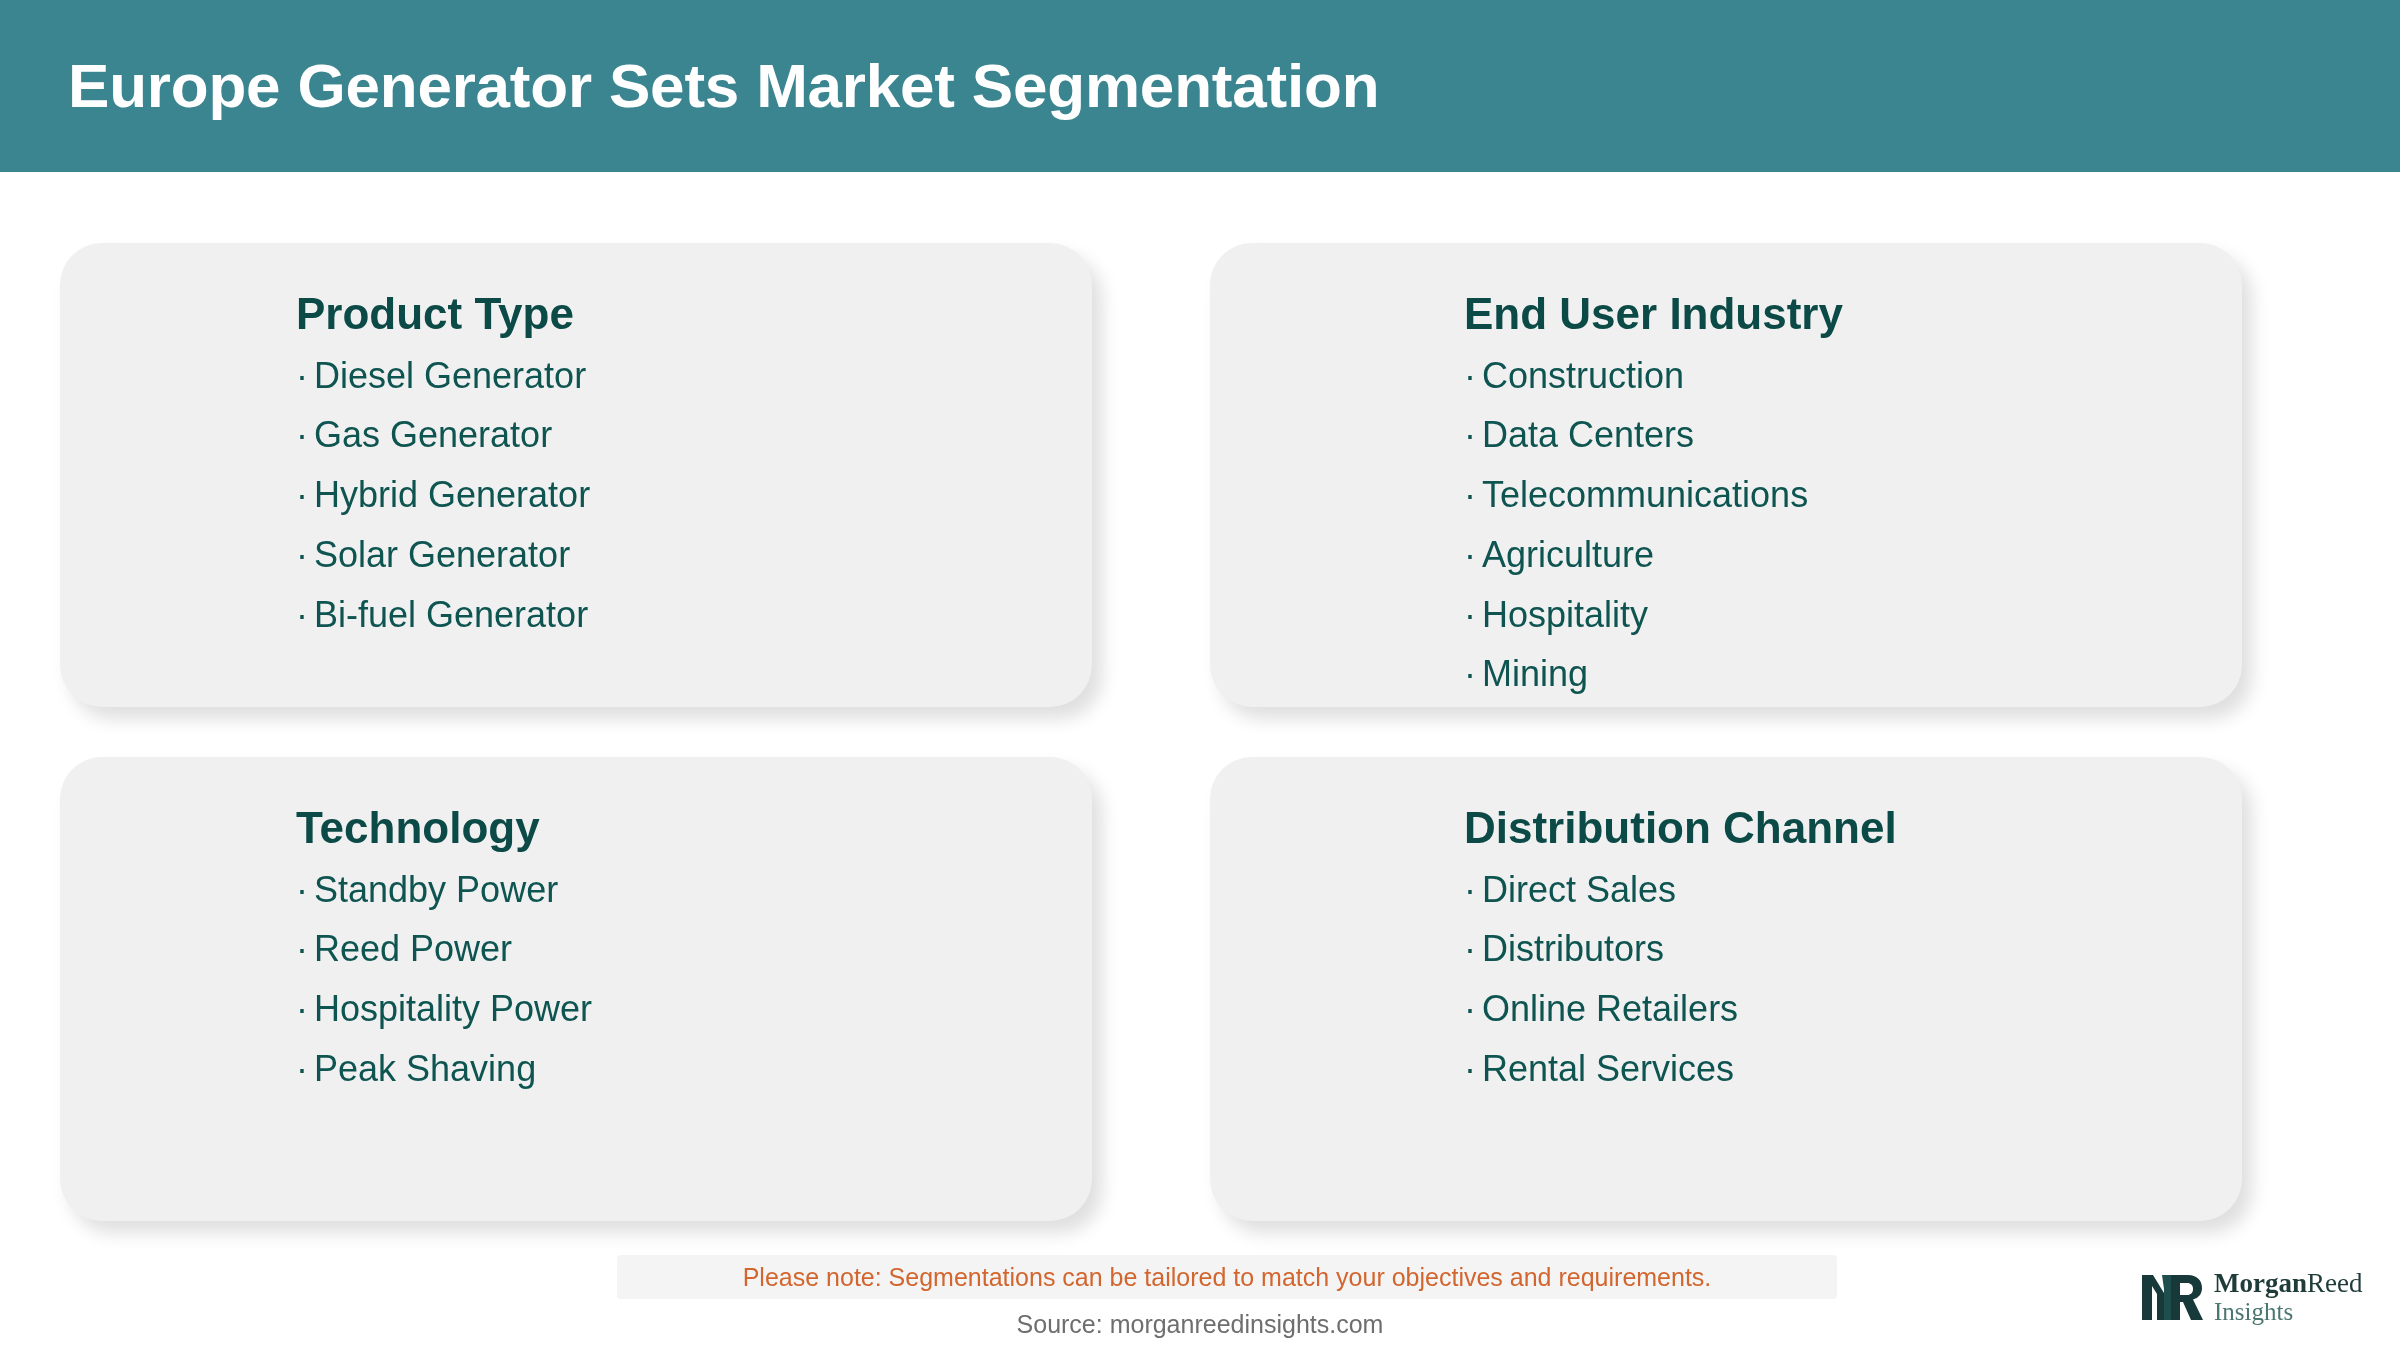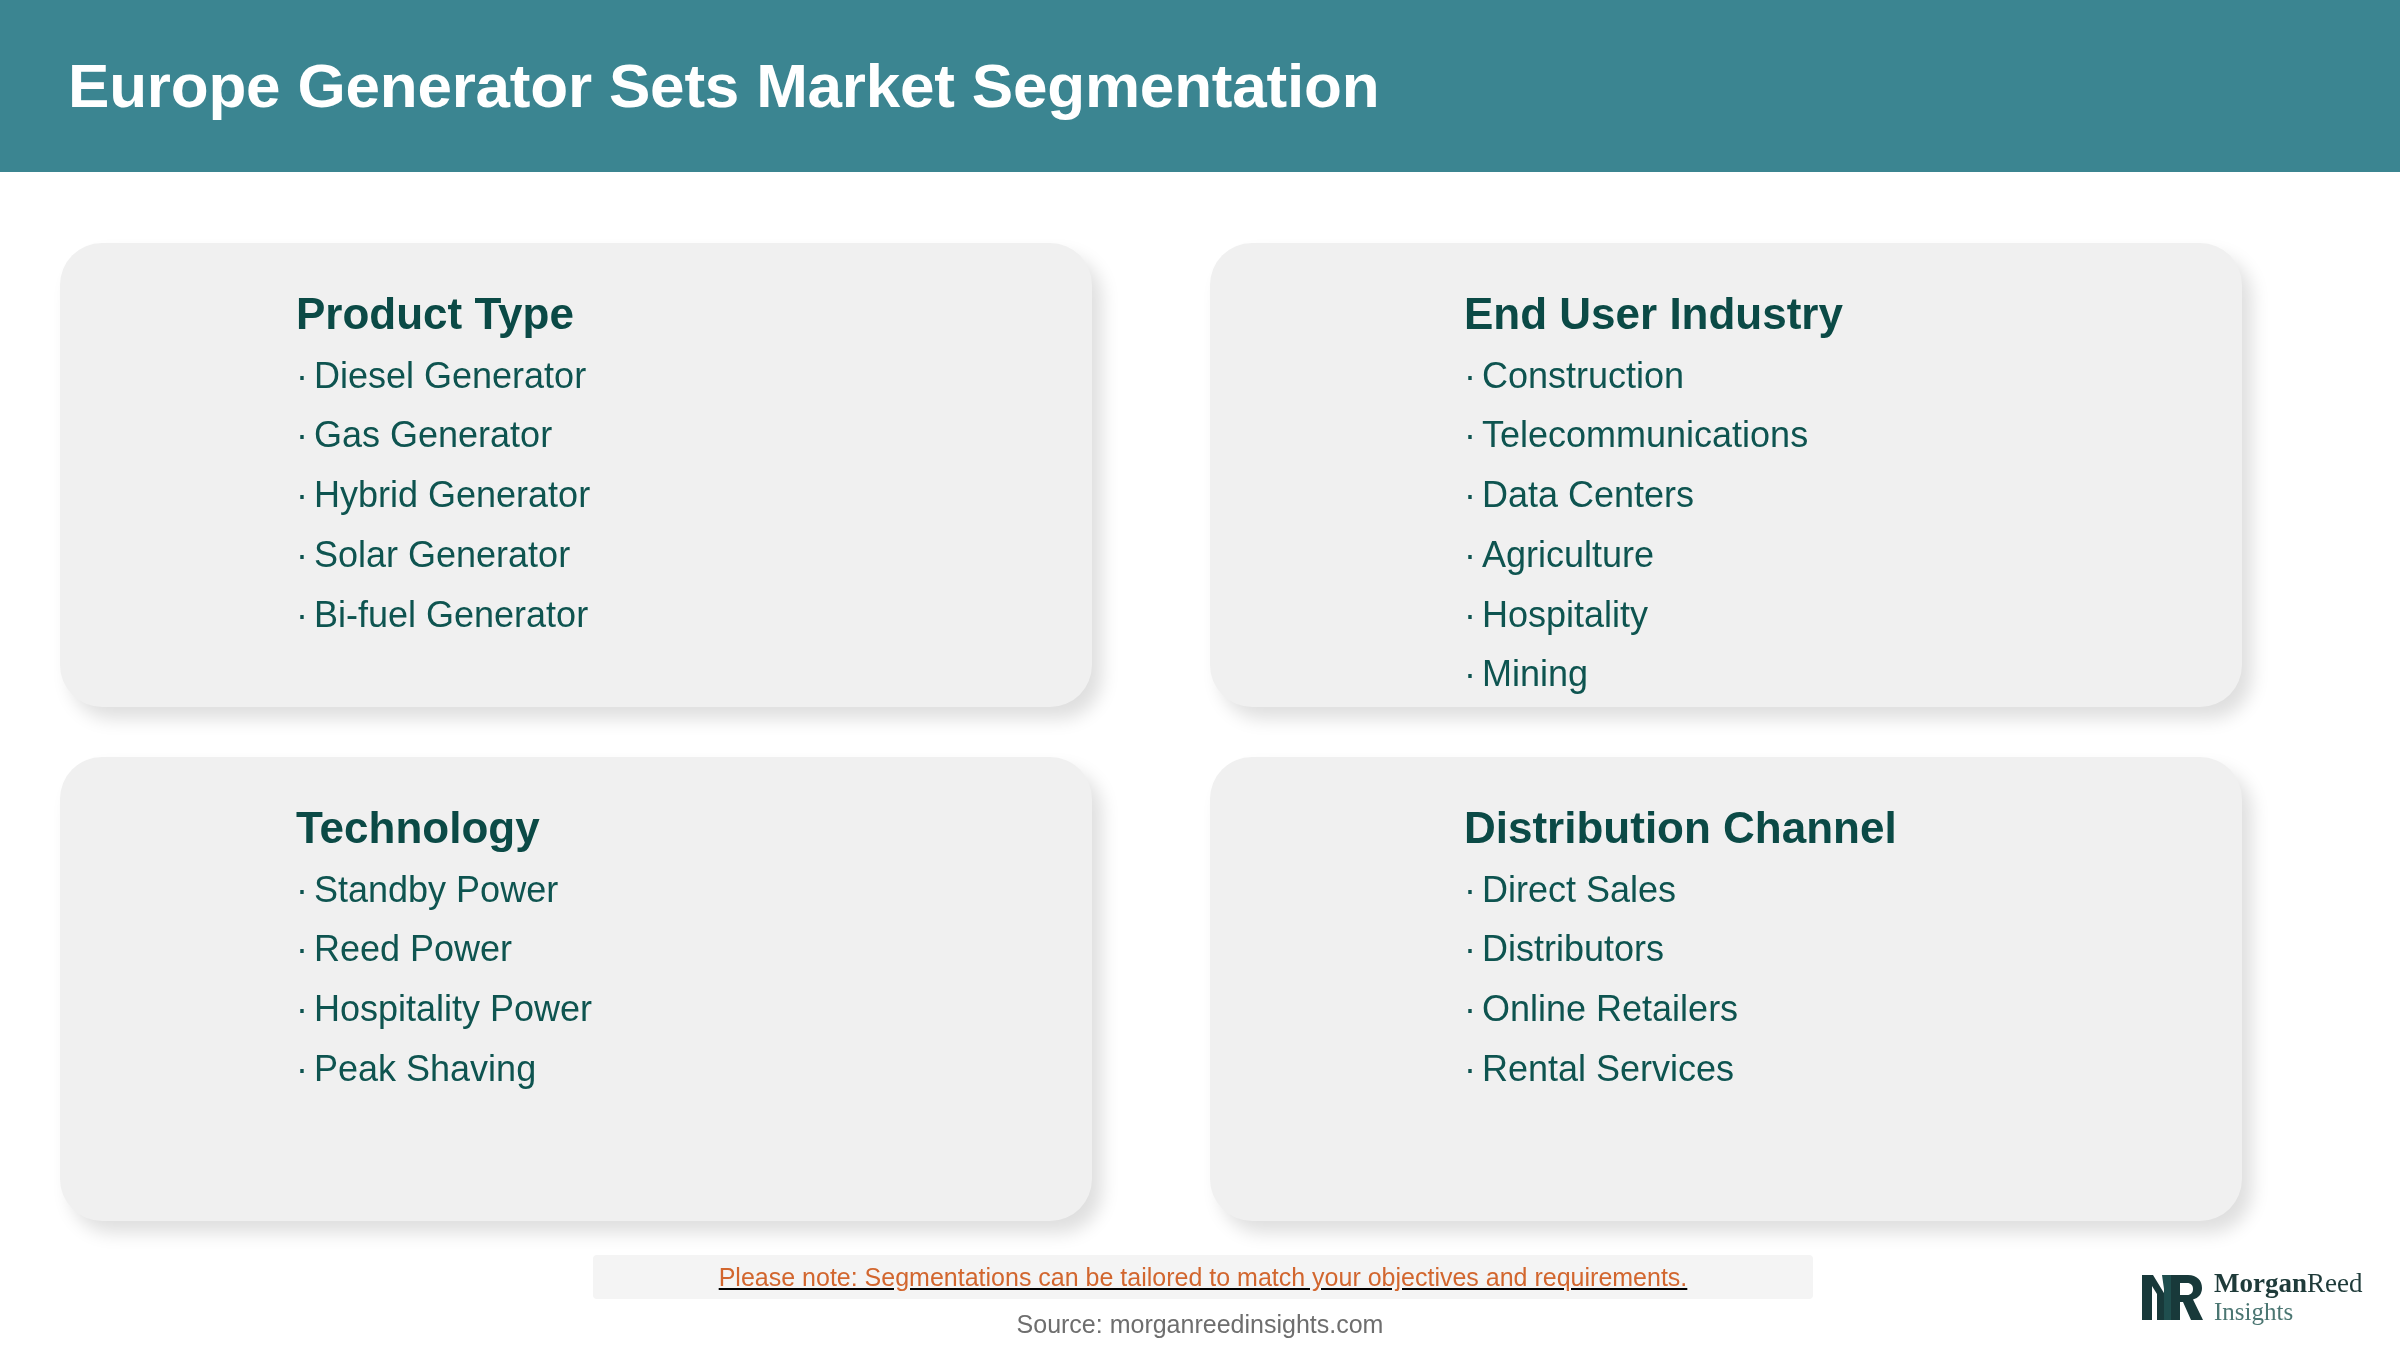--- a/index.html
+++ b/index.html
@@ -94,30 +94,29 @@
   
   .footer {
     position: absolute;
     left: 0;
     top: 1232px;
     width: 2400px;
     height: 118px;
   }
   .note-pill {
     position: absolute;
-    left: 593px;
+    left: 617px;
     top: 23px;
     width: 1220px;
     height: 44px;
     background: #f4f4f4;
     border-radius: 4px;
     display: flex;
     align-items: center;
     justify-content: center;
-    text-decoration: underline;
   }
   .note-text {
     color: #d2662e;
     font-size: 25px;
     white-space: nowrap;
   }
   .source-text {
     position: absolute;
     left: 0;
     top: 78px;
@@ -182,22 +181,22 @@
         <li><span class="bullet">·</span><span>Bi-fuel Generator</span></li>
       </ul>
     </div>
   </div>
 
   <div class="card card-2">
     <div class="card-inner">
       <div class="card-title">End User Industry</div>
       <ul class="card-list">
         <li><span class="bullet">·</span><span>Construction</span></li>
+        <li><span class="bullet">·</span><span>Data Centers</span></li>
         <li><span class="bullet">·</span><span>Telecommunications</span></li>
-        <li><span class="bullet">·</span><span>Data Centers</span></li>
         <li><span class="bullet">·</span><span>Agriculture</span></li>
         <li><span class="bullet">·</span><span>Hospitality</span></li>
         <li><span class="bullet">·</span><span>Mining</span></li>
       </ul>
     </div>
   </div>
 
   <div class="card card-3">
     <div class="card-inner">
       <div class="card-title">Technology</div>

